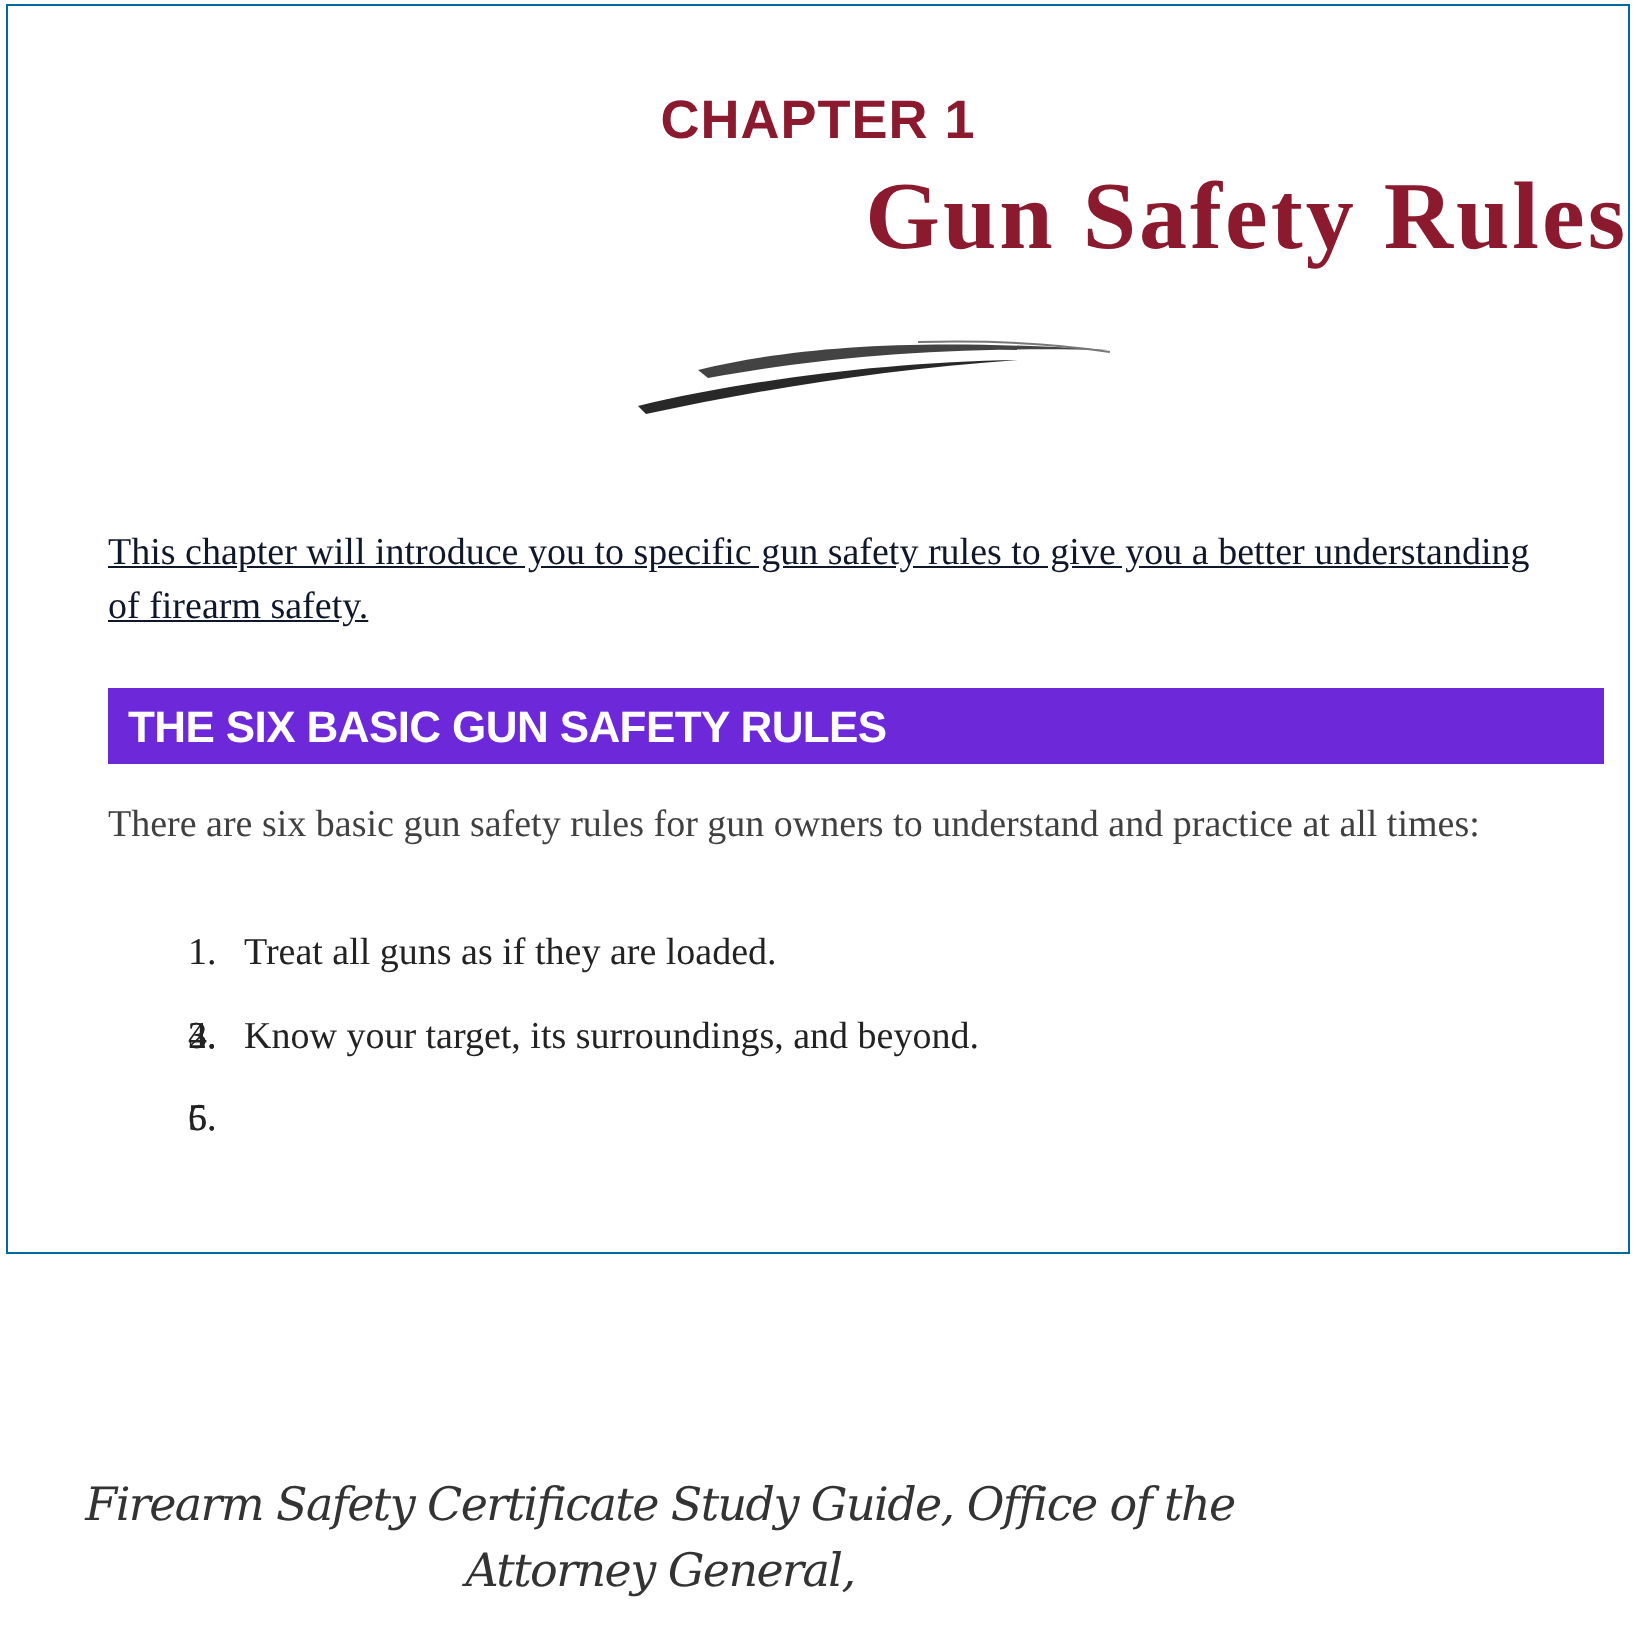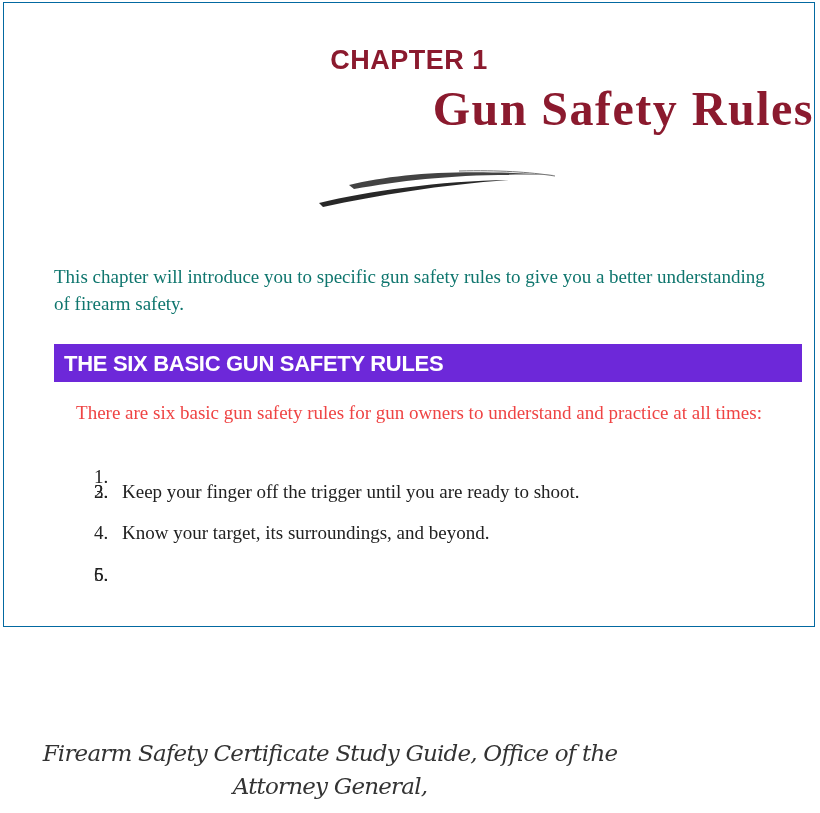--- a/index.html
+++ b/index.html
@@ -14,34 +14,34 @@
     font-size:27px; color:#8b1a2e; letter-spacing:0.5px;
   }
   .title {
     position:absolute; left:0; width:100%; top:78px; text-align:right;
     font-family:"Liberation Serif", serif; font-weight:bold;
     font-size:48px; color:#8b1a2e; letter-spacing:1.5px;
   }
   .swoosh { position:absolute; left:305px; top:160px; width:250px; height:50px; }
   .intro {
     position:absolute; left:50px; top:260px; width:720px;
-    font-family:"Liberation Serif", serif; font-size:19px; line-height:27px; color:#0f766e;
+    font-family:"Liberation Serif", serif; font-size:19px; line-height:27px; color:#0f172a;text-decoration:underline;
   }
   .banner {
     position:absolute; left:50px; top:341px; width:748px; height:38px;
     background:#6d28d9;
   }
   .banner span {
     position:absolute; left:10px; top:7px;
     font-family:"Liberation Sans", sans-serif; font-weight:bold;
     font-size:22px; color:#ffffff; letter-spacing:-0.3px;
   }
   .lead {
     position:absolute; left:50px; top:396px; width:730px;
-    font-family:"Liberation Serif", serif; font-size:19px; line-height:27px; color:#ef4444;text-align:center;
+    font-family:"Liberation Serif", serif; font-size:19px; line-height:27px; color:#404040;
   }
   .rules { position:absolute; left:90px; top:460px; width:700px; margin:0; padding:0; list-style:none; }
   .rule {
     position:relative; padding-left:28px; margin-bottom:14.5px;
     font-family:"Liberation Serif", serif; font-size:19px; line-height:27px; color:#222;
   }
   .rule .num { position:absolute; left:0; top:0; }
   .caption {
     position:absolute; left:0; width:660px; top:737px; text-align:center;
     font-family:"DejaVu Serif", serif; font-style:italic; font-size:23px;
@@ -63,23 +63,23 @@
 
   <p class="intro" style="margin:0">This chapter will introduce you to specific gun safety rules to give you a better understanding of firearm safety.</p>
 
   <div class="banner">
     <span>THE SIX BASIC GUN SAFETY RULES</span>
   </div>
 
   <p class="lead" style="margin:0">There are six basic gun safety rules for gun owners to understand and practice at all times:</p>
 
   <ol class="rules">
-    <li class="rule"><span class="num">1.</span></li>
+    <li class="rule"><span class="num">1.</span><span>Treat all guns as if they are loaded.</span></li>
     <li class="rule"><span class="num">2.</span></li>
-    <li class="rule"><span class="num">3.</span><span>Keep your finger off the trigger until you are ready to shoot.</span></li>
+    <li class="rule"><span class="num">3.</span></li>
     <li class="rule"><span class="num">4.</span><span>Know your target, its surroundings, and beyond.</span></li>
     <li class="rule"><span class="num">5.</span></li>
     <li class="rule" style="width:660px"><span class="num">6.</span></li>
   </ol>
 </div>
 
 <div class="caption">
   <div>Firearm Safety Certificate Study Guide, Office of the Attorney General,</div>
 </div>
 

